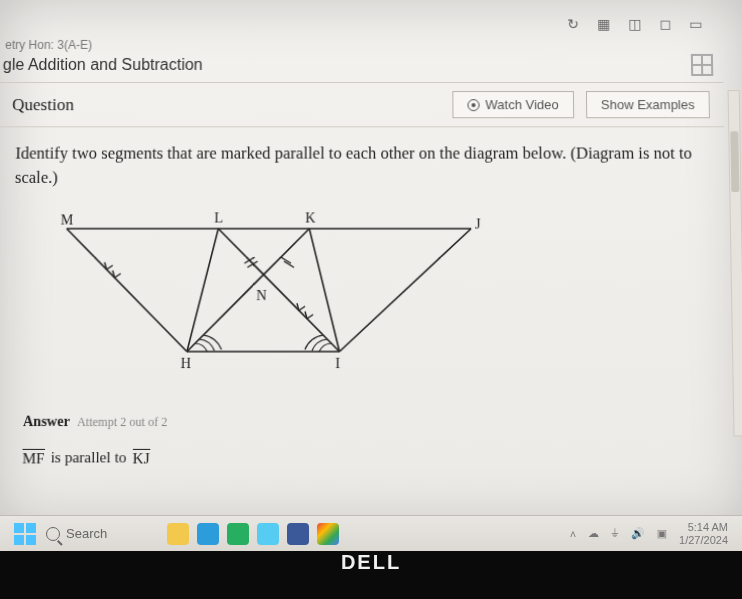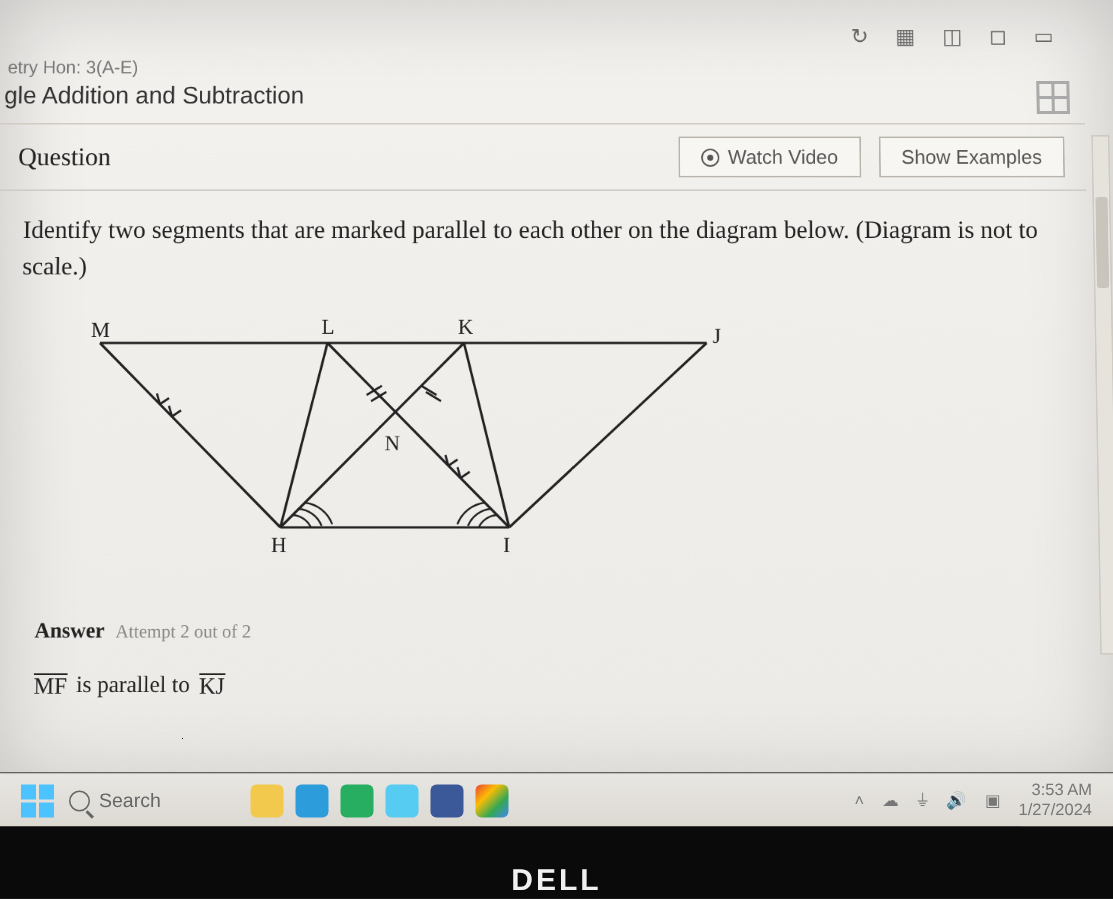--- a/index.html
+++ b/index.html
@@ -110,21 +110,21 @@
   .search{
     display:flex;align-items:center;gap:6px;color:#666;font-size:13px;
   }
   .search-icon{width:14px;height:14px;border:1.5px solid #666;border-radius:50%;position:relative;}
   .search-icon::after{content:'';position:absolute;right:-4px;bottom:-4px;width:6px;height:1.5px;background:#666;transform:rotate(45deg);}
   .tray-icons{margin-left:auto;display:flex;gap:12px;align-items:center;color:#777;font-size:11px;}
   .task-apps{display:flex;gap:8px;margin-left:50px;}
   .app-ic{width:22px;height:22px;border-radius:4px;}
   .bezel{
     position:absolute;left:0;right:0;bottom:0;height:48px;
-    background:#0a0a0a;display:flex;align-items:flex-end;justify-content:center;
+    background:#0a0a0a;display:flex;align-items:flex-start;justify-content:center;
   }
   .dell{ color:#f0f0f0;font-family:Arial,sans-serif;font-size:20px;letter-spacing:2px;font-weight:bold;}
 </style>
 </head>
 <body>
 
 <div class="screen">
 
   <div class="browser-top">
     <span>↻</span>
@@ -260,21 +260,21 @@
     <div class="app-ic" style="background:#3b5998"></div>
     <div class="app-ic" style="background:linear-gradient(135deg,#ea4335,#fbbc05,#34a853,#4285f4)"></div>
   </div>
   <div class="tray-icons">
     <span>˄</span>
     <span>☁</span>
     <span>⏚</span>
     <span>🔊</span>
     <span>▣</span>
     <div style="line-height:1.1;text-align:right">
-      <div>3:53 AM</div>
+      <div>5:14 AM</div>
       <div>1/27/2024</div>
     </div>
   </div>
 </div>
 
 <div class="bezel">
   <div class="dell">DELL</div>
 </div>
 
 </body></html>

